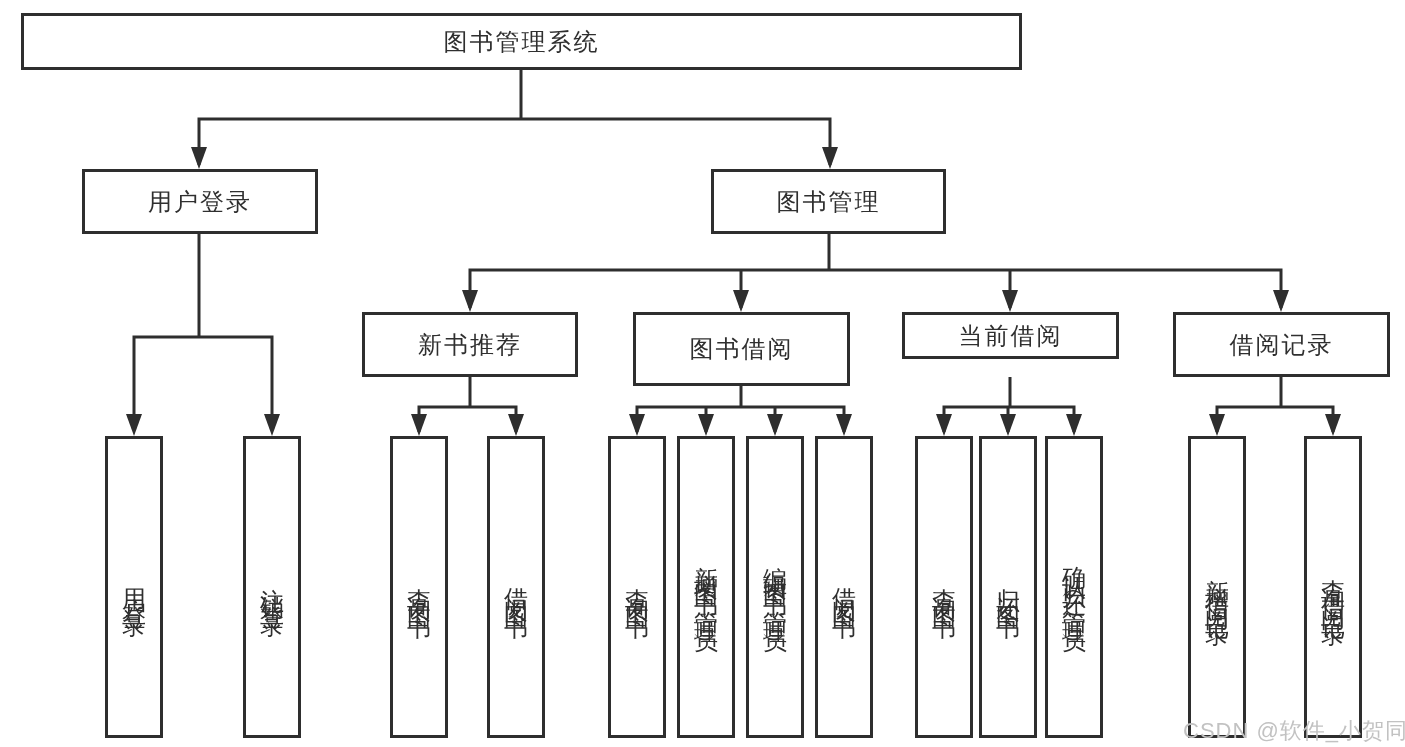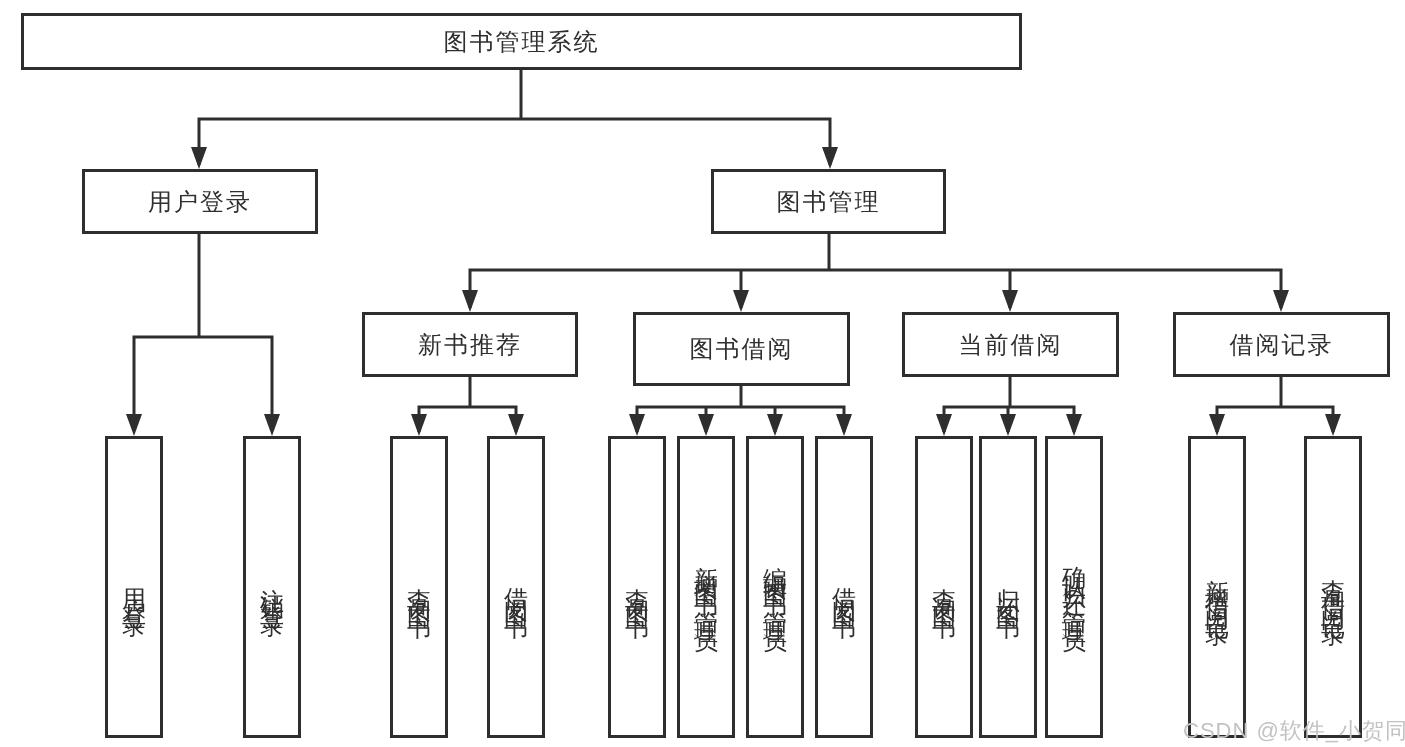--- a/index.html
+++ b/index.html
@@ -16,21 +16,21 @@
   .vbox .vlabel{
     writing-mode:vertical-rl;text-orientation:mixed;
     font-size:24px;letter-spacing:9px;line-height:1.0;white-space:nowrap;
   }
   
   #root-box            {left:21px;  top:13px;  width:1001px;height:57px;}
   #user-login-box      {left:82px;  top:169px; width:236px; height:65px;}
   #book-management-box {left:711px; top:169px; width:235px; height:65px;}
   #new-book-box        {left:362px; top:312px; width:216px; height:65px;}
   #book-borrow-box     {left:633px; top:312px; width:217px; height:74px;}
-  #current-borrow-box  {left:902px; top:312px; width:217px; height:65px;}
+  #current-borrow-box  {left:902px; top:312px; width:217px; height:47px;}
   #borrow-record-box   {left:1173px;top:312px; width:217px; height:65px;}
   
   .leaf{top:436px;height:302px;width:58px;}
   #leaf-user-login     {left:105px;}
   #leaf-logout         {left:243px;}
   #leaf-nb-query       {left:390px;}
   #leaf-nb-borrow      {left:487px;}
   #leaf-bb-query       {left:608px;}
   #leaf-bb-add         {left:677px;}
   #leaf-bb-edit        {left:746px;}

